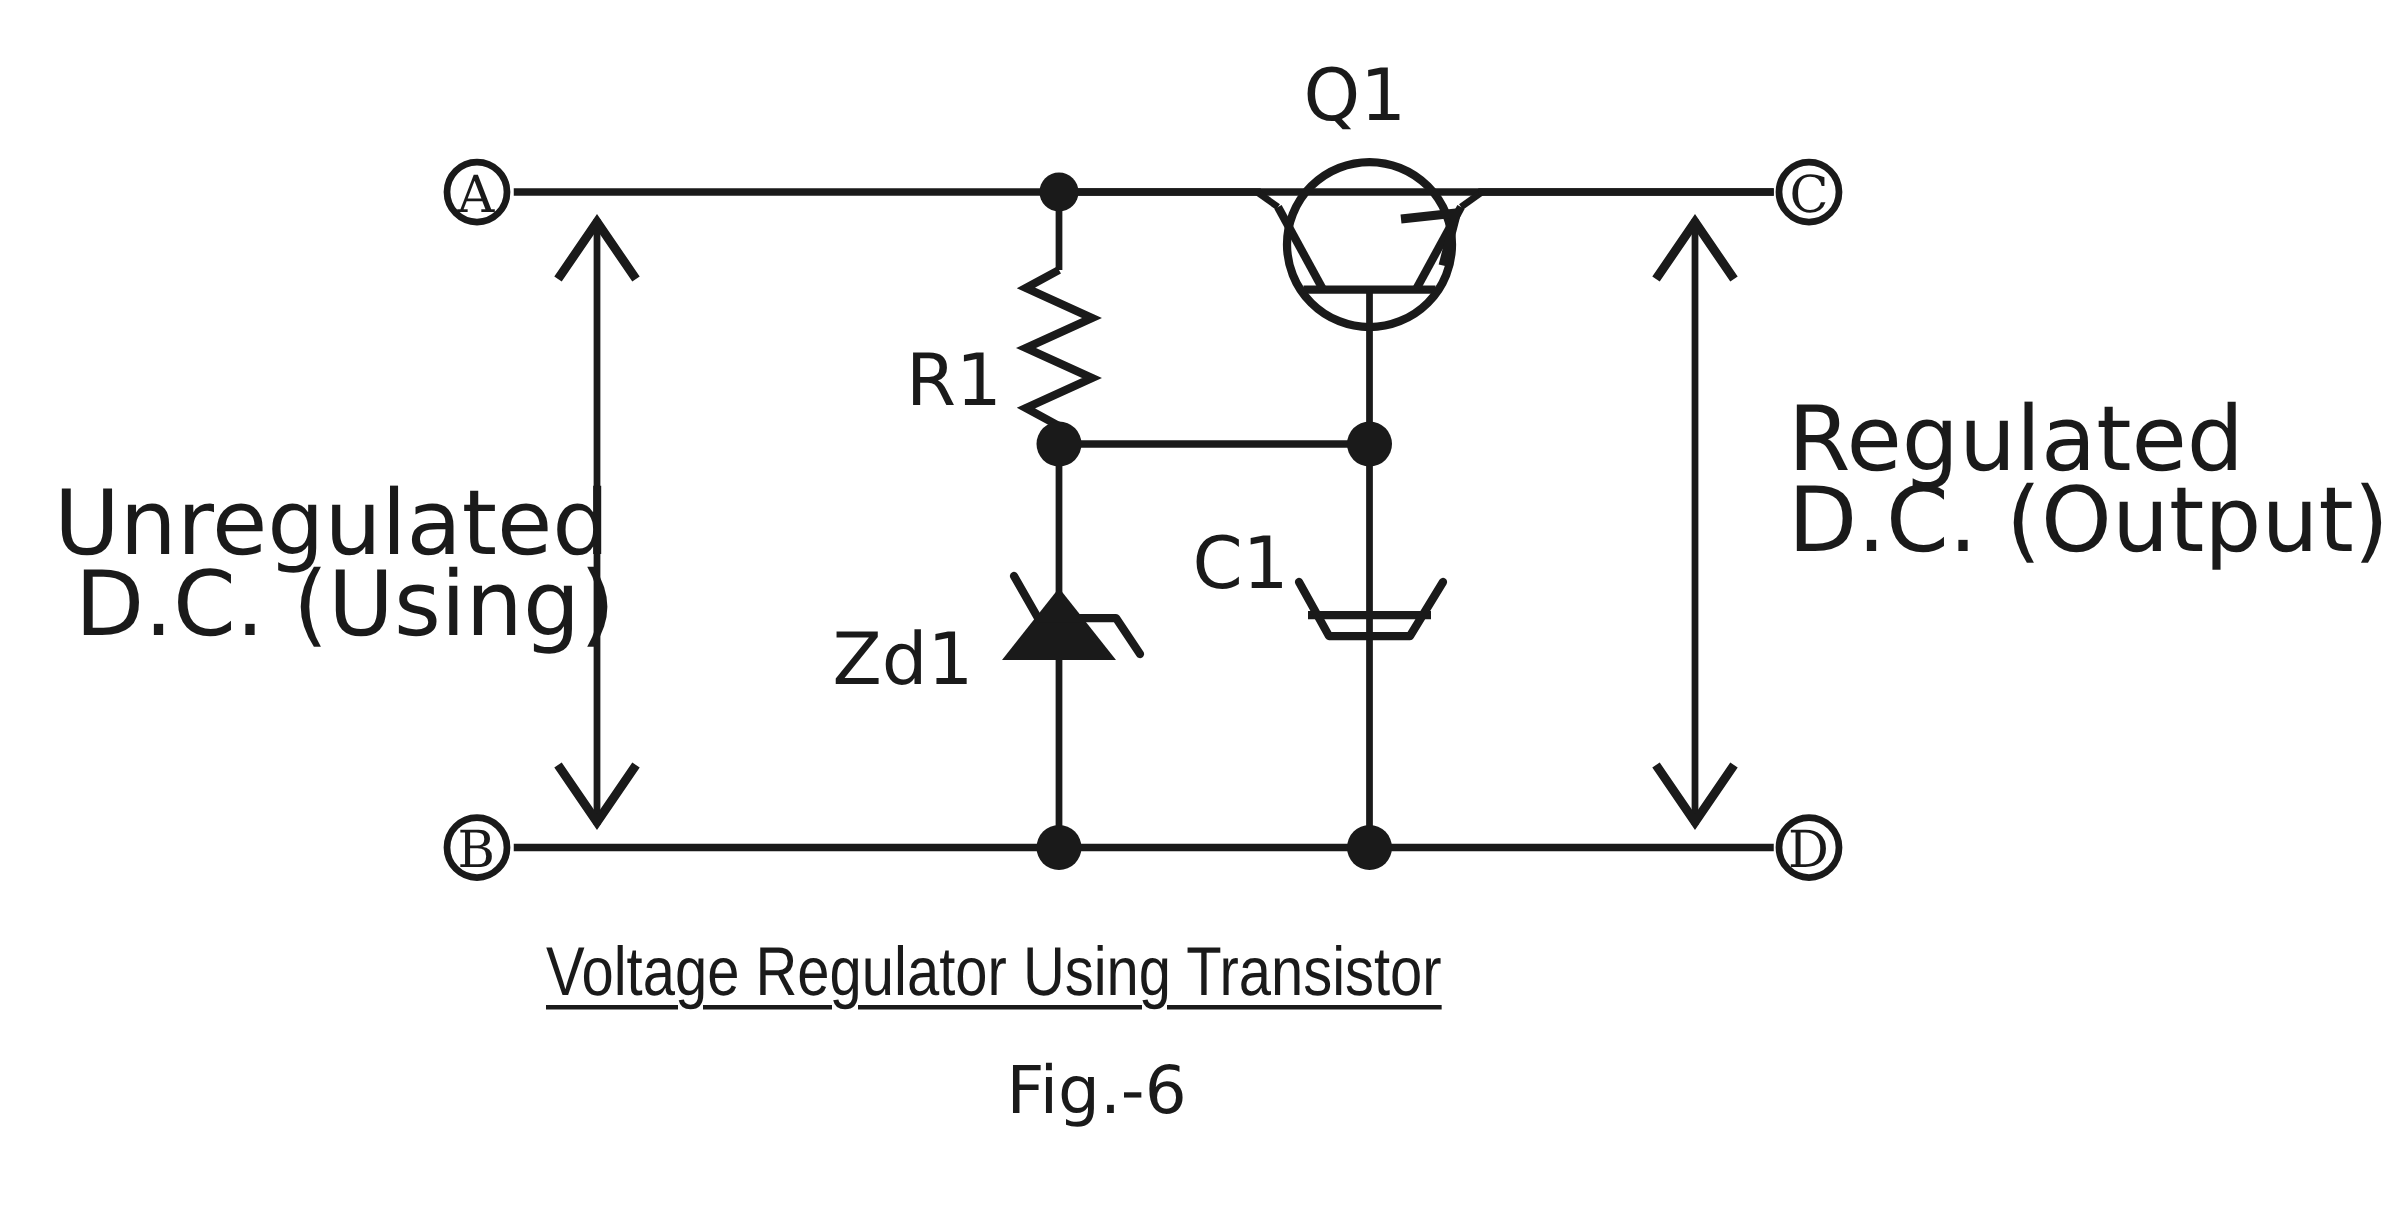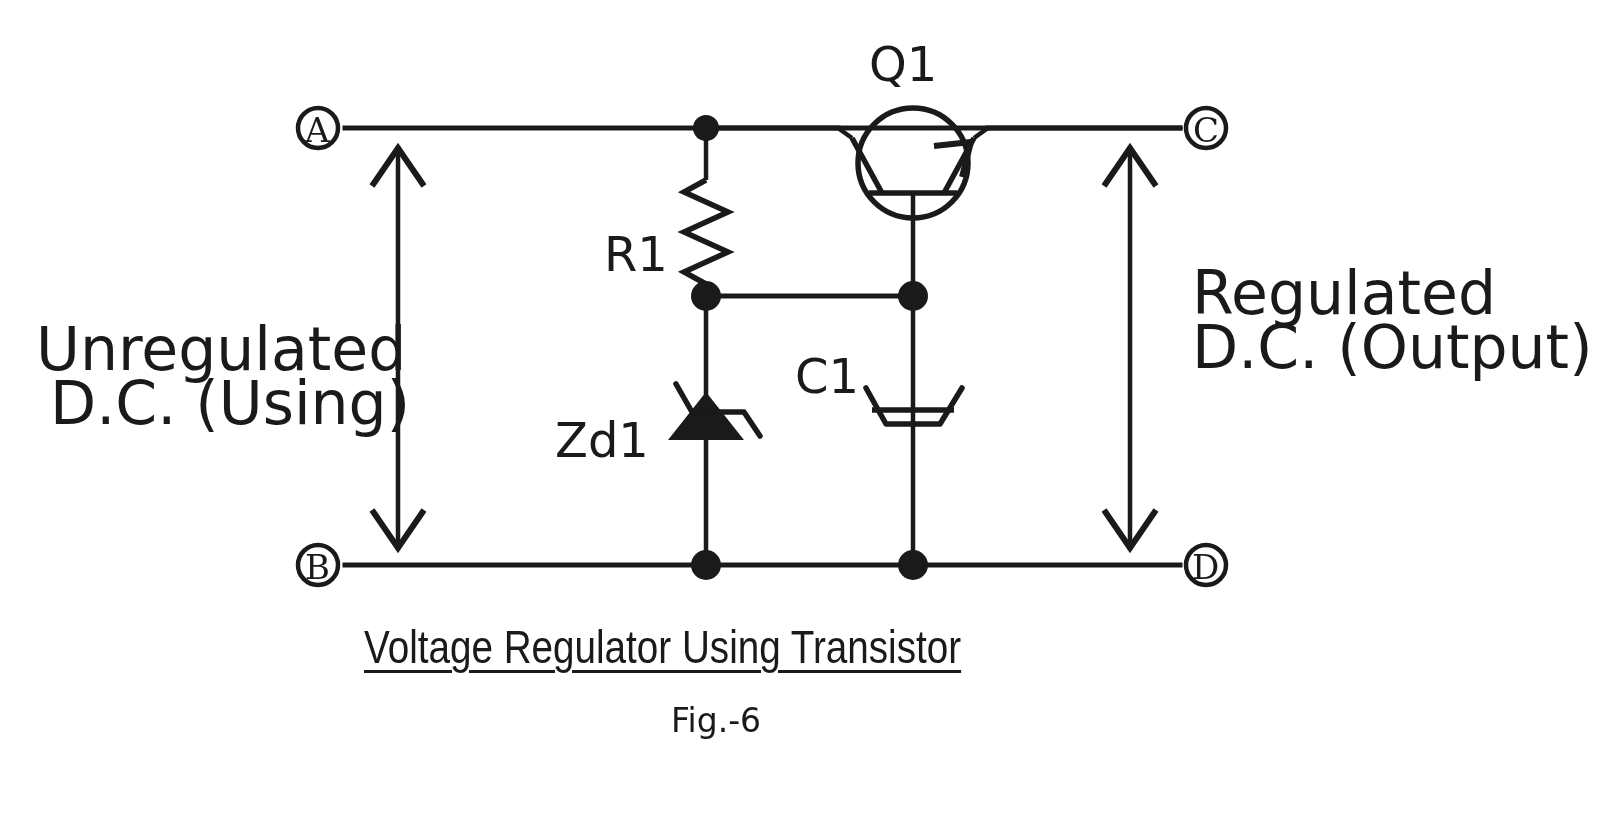--- a/index.html
+++ b/index.html
@@ -99,21 +99,21 @@
   .title-text {
     font-size: 46px;
     font-family: "Liberation Sans Narrow", "Liberation Sans", sans-serif;
     transform: scaleX(0.84);
     transform-origin: left center;
     text-decoration: underline;
     text-underline-offset: 7px;
     text-decoration-thickness: 3px;
   }
   .fig-text {
-    font-size: 33px;
+    font-size: 44px;
   }
 </style>
 </head>
 <body>
 
 <div id="canvas">
 
   <svg id="schematic" viewBox="0 0 1600 820">
 
     <line class="wire" x1="345" y1="128" x2="1180" y2="128"></line>

